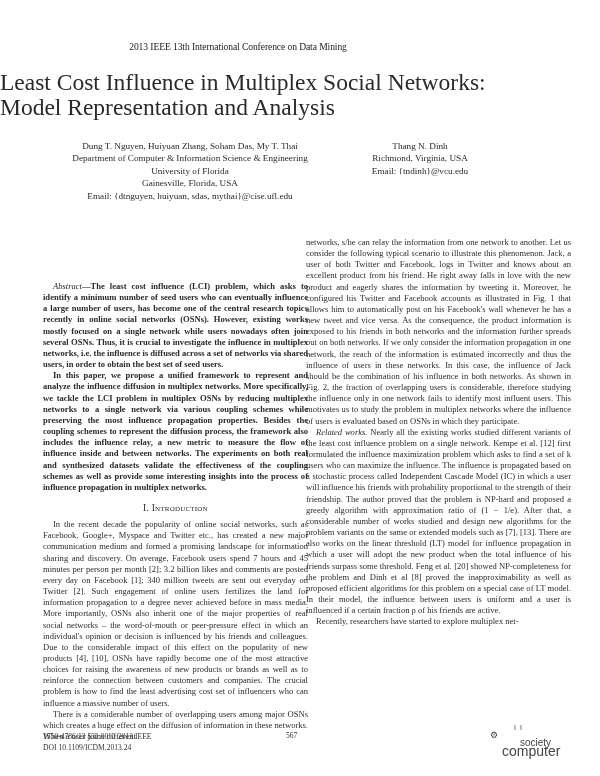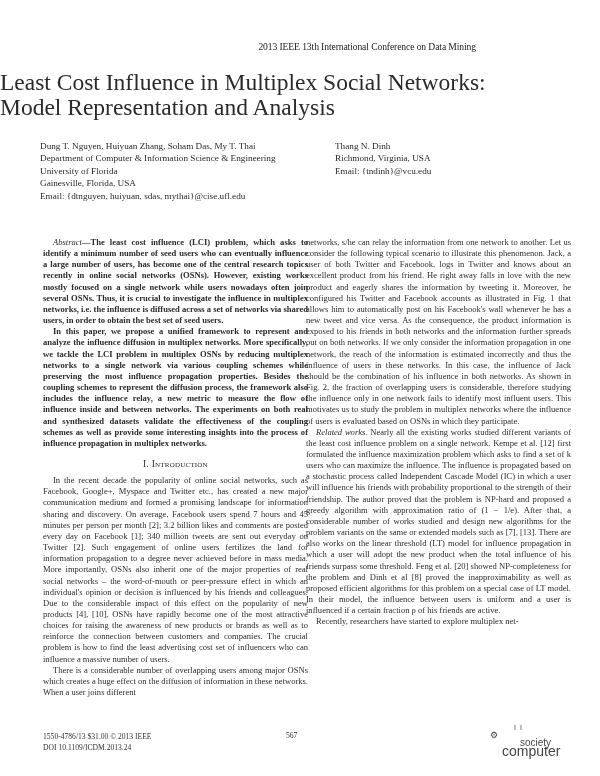--- a/index.html
+++ b/index.html
@@ -1,27 +1,27 @@
 <!DOCTYPE html>
 <html><head>
 <meta charset="utf-8">
 <style>
   html, body { margin:0; padding:0; background:#fff; }
   body { width:600px; height:776px; position:relative; overflow:hidden;
          font-family:"Liberation Serif", serif; color:#222; }
-  .conf { position:absolute; top:41px; left:0; width:476px; text-align:right;
+  .conf { position:absolute; top:41px; left:0; width:476px; text-align:center;
           font-size:9.6px; letter-spacing:-0.1px; }
   .title { position:absolute; top:70px; left:0; width:600px; text-align:left;
            font-size:23.5px; line-height:25px; color:#2a2a2a; }
-  .authors { position:absolute; top:140px; font-size:9.2px; line-height:12.4px; text-align:left; color:#2a2a2a; }
+  .authors { position:absolute; top:140px; font-size:9.2px; line-height:12.4px; text-align:center; color:#2a2a2a; }
   .a1 { left:40px; width:300px; }
   .a2 { left:335px; width:170px; }
   .col { position:absolute; top:237px; width:265px; font-size:8.55px; line-height:11.15px;
          text-align:justify; color:#2a2a2a; }
-  .left { left:43px; }
+  .left { left:43px;margin-top:44px; }
   .right { left:306px; }
   .col p { margin:0; text-indent:10px; }
   .abstract p { font-weight:bold; }
   .abstract .lead { font-style:italic; font-weight:normal; }
   .sec { text-align:center; font-size:9.6px; margin:9px 0 6px 0; letter-spacing:0.2px; }
   .sec .sc { font-variant:small-caps; }
   .footer-l { position:absolute; top:731px; left:43px; font-size:7.6px; line-height:11px; color:#333; }
   .page-num { position:absolute; top:731px; left:286px; font-size:7.6px; color:#333; }
   .logo { position:absolute; top:722px; left:490px; width:60px; height:24px; font-family:"Liberation Sans", sans-serif; color:#444; }
   .logo .mk { position:absolute; left:0; top:8px; font-size:9px; }

